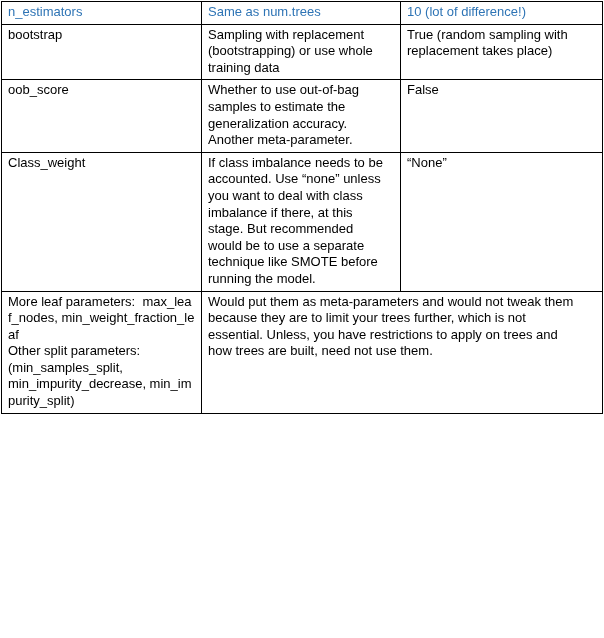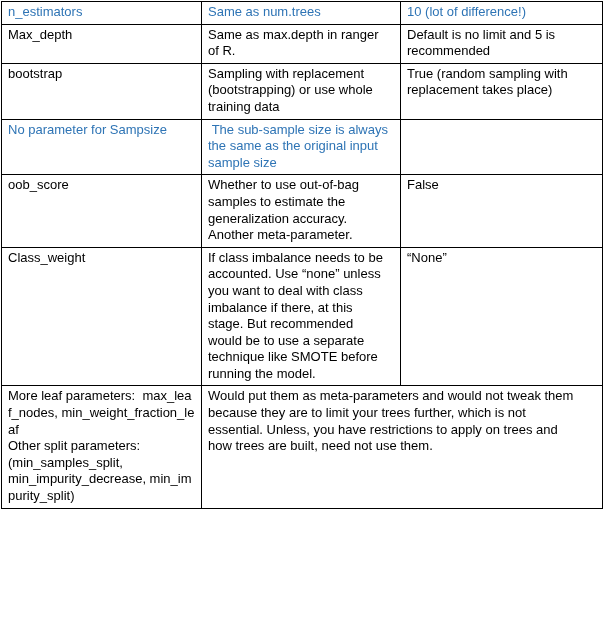--- a/index.html
+++ b/index.html
@@ -50,45 +50,31 @@
   <tbody>
 
     <tr class="blue">
       <td>n_estimators</td>
       <td>Same as num.trees</td>
       <td>10 (lot of difference!)</td>
     </tr>
 
 
 
-    <tr>
-      <td>Max_depth</td>
-      <td>Same as max.depth in ranger
-of R.</td>
-      <td>Default is no limit and 5 is
-recommended</td>
-    </tr>
 
 
     <tr>
       <td>bootstrap</td>
       <td>Sampling with replacement
 (bootstrapping) or use whole
 training data</td>
       <td>True (random sampling with
 replacement takes place)</td>
     </tr>
 
-    <tr class="blue">
-      <td>No parameter for Sampsize</td>
-      <td> The sub-sample size is always
-the same as the original input
-sample size</td>
-      <td></td>
-    </tr>
 
     <tr>
       <td>oob_score</td>
       <td>Whether to use out-of-bag
 samples to estimate the
 generalization accuracy.
 Another meta-parameter.</td>
       <td>False</td>
     </tr>
 

